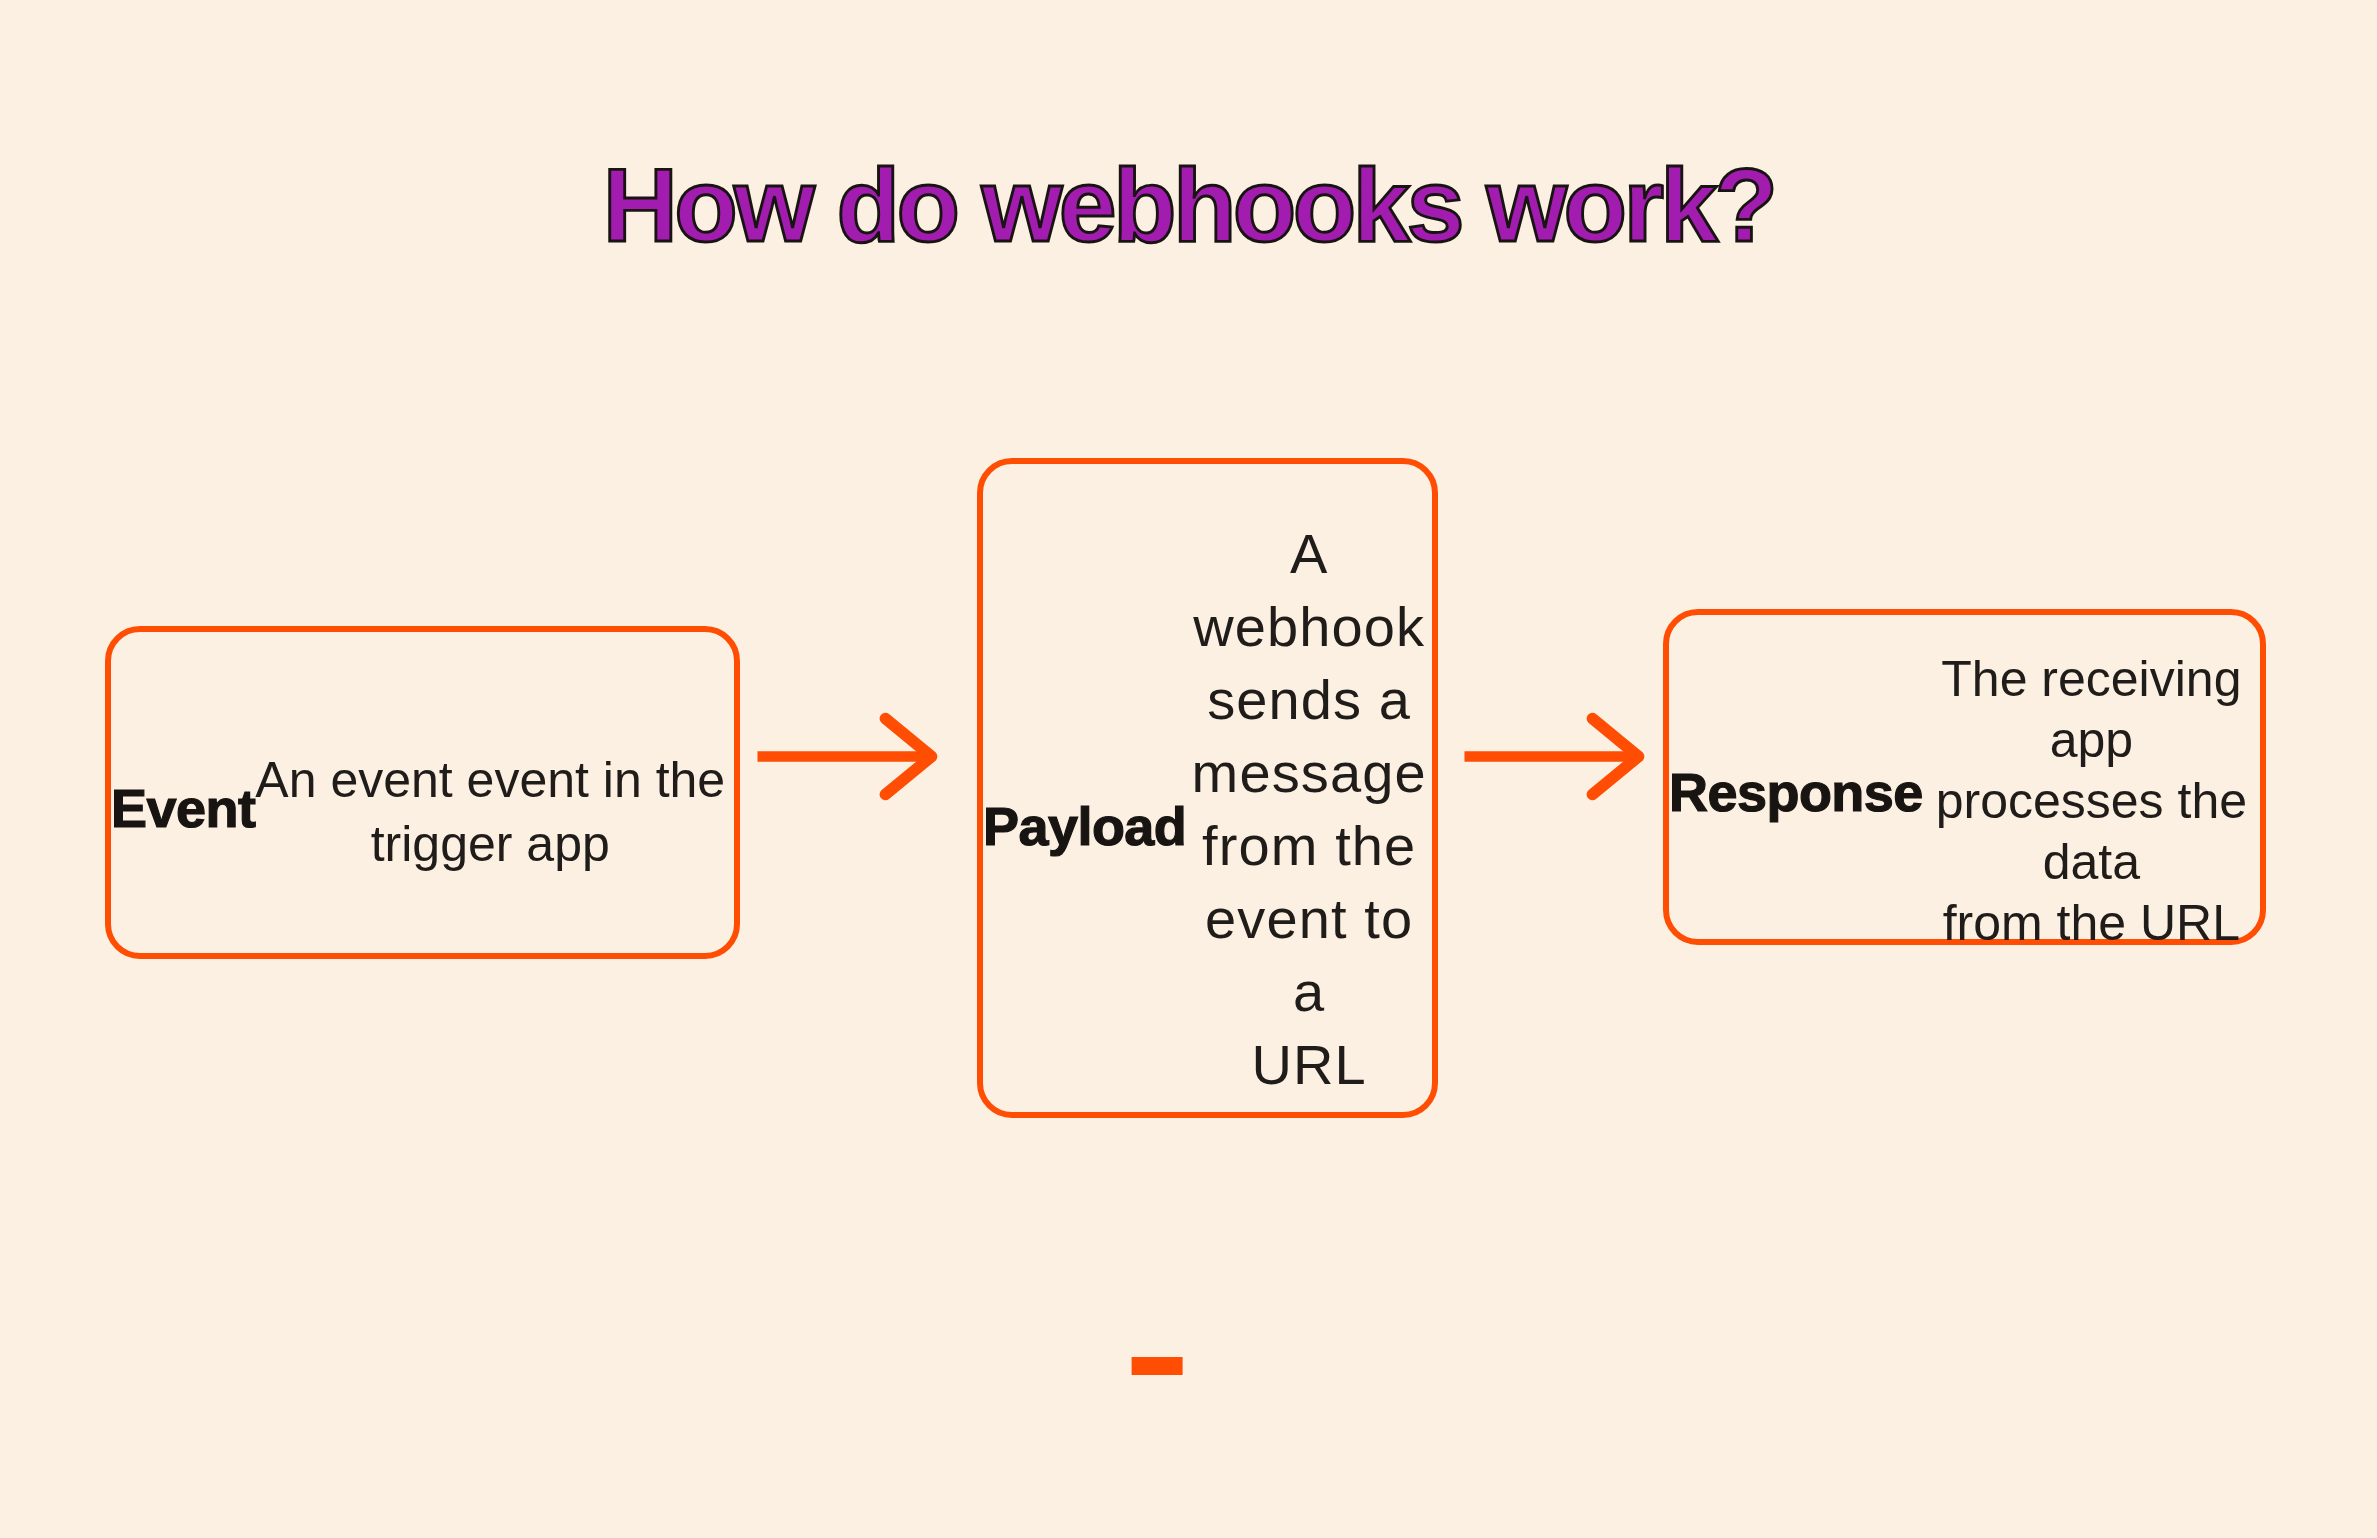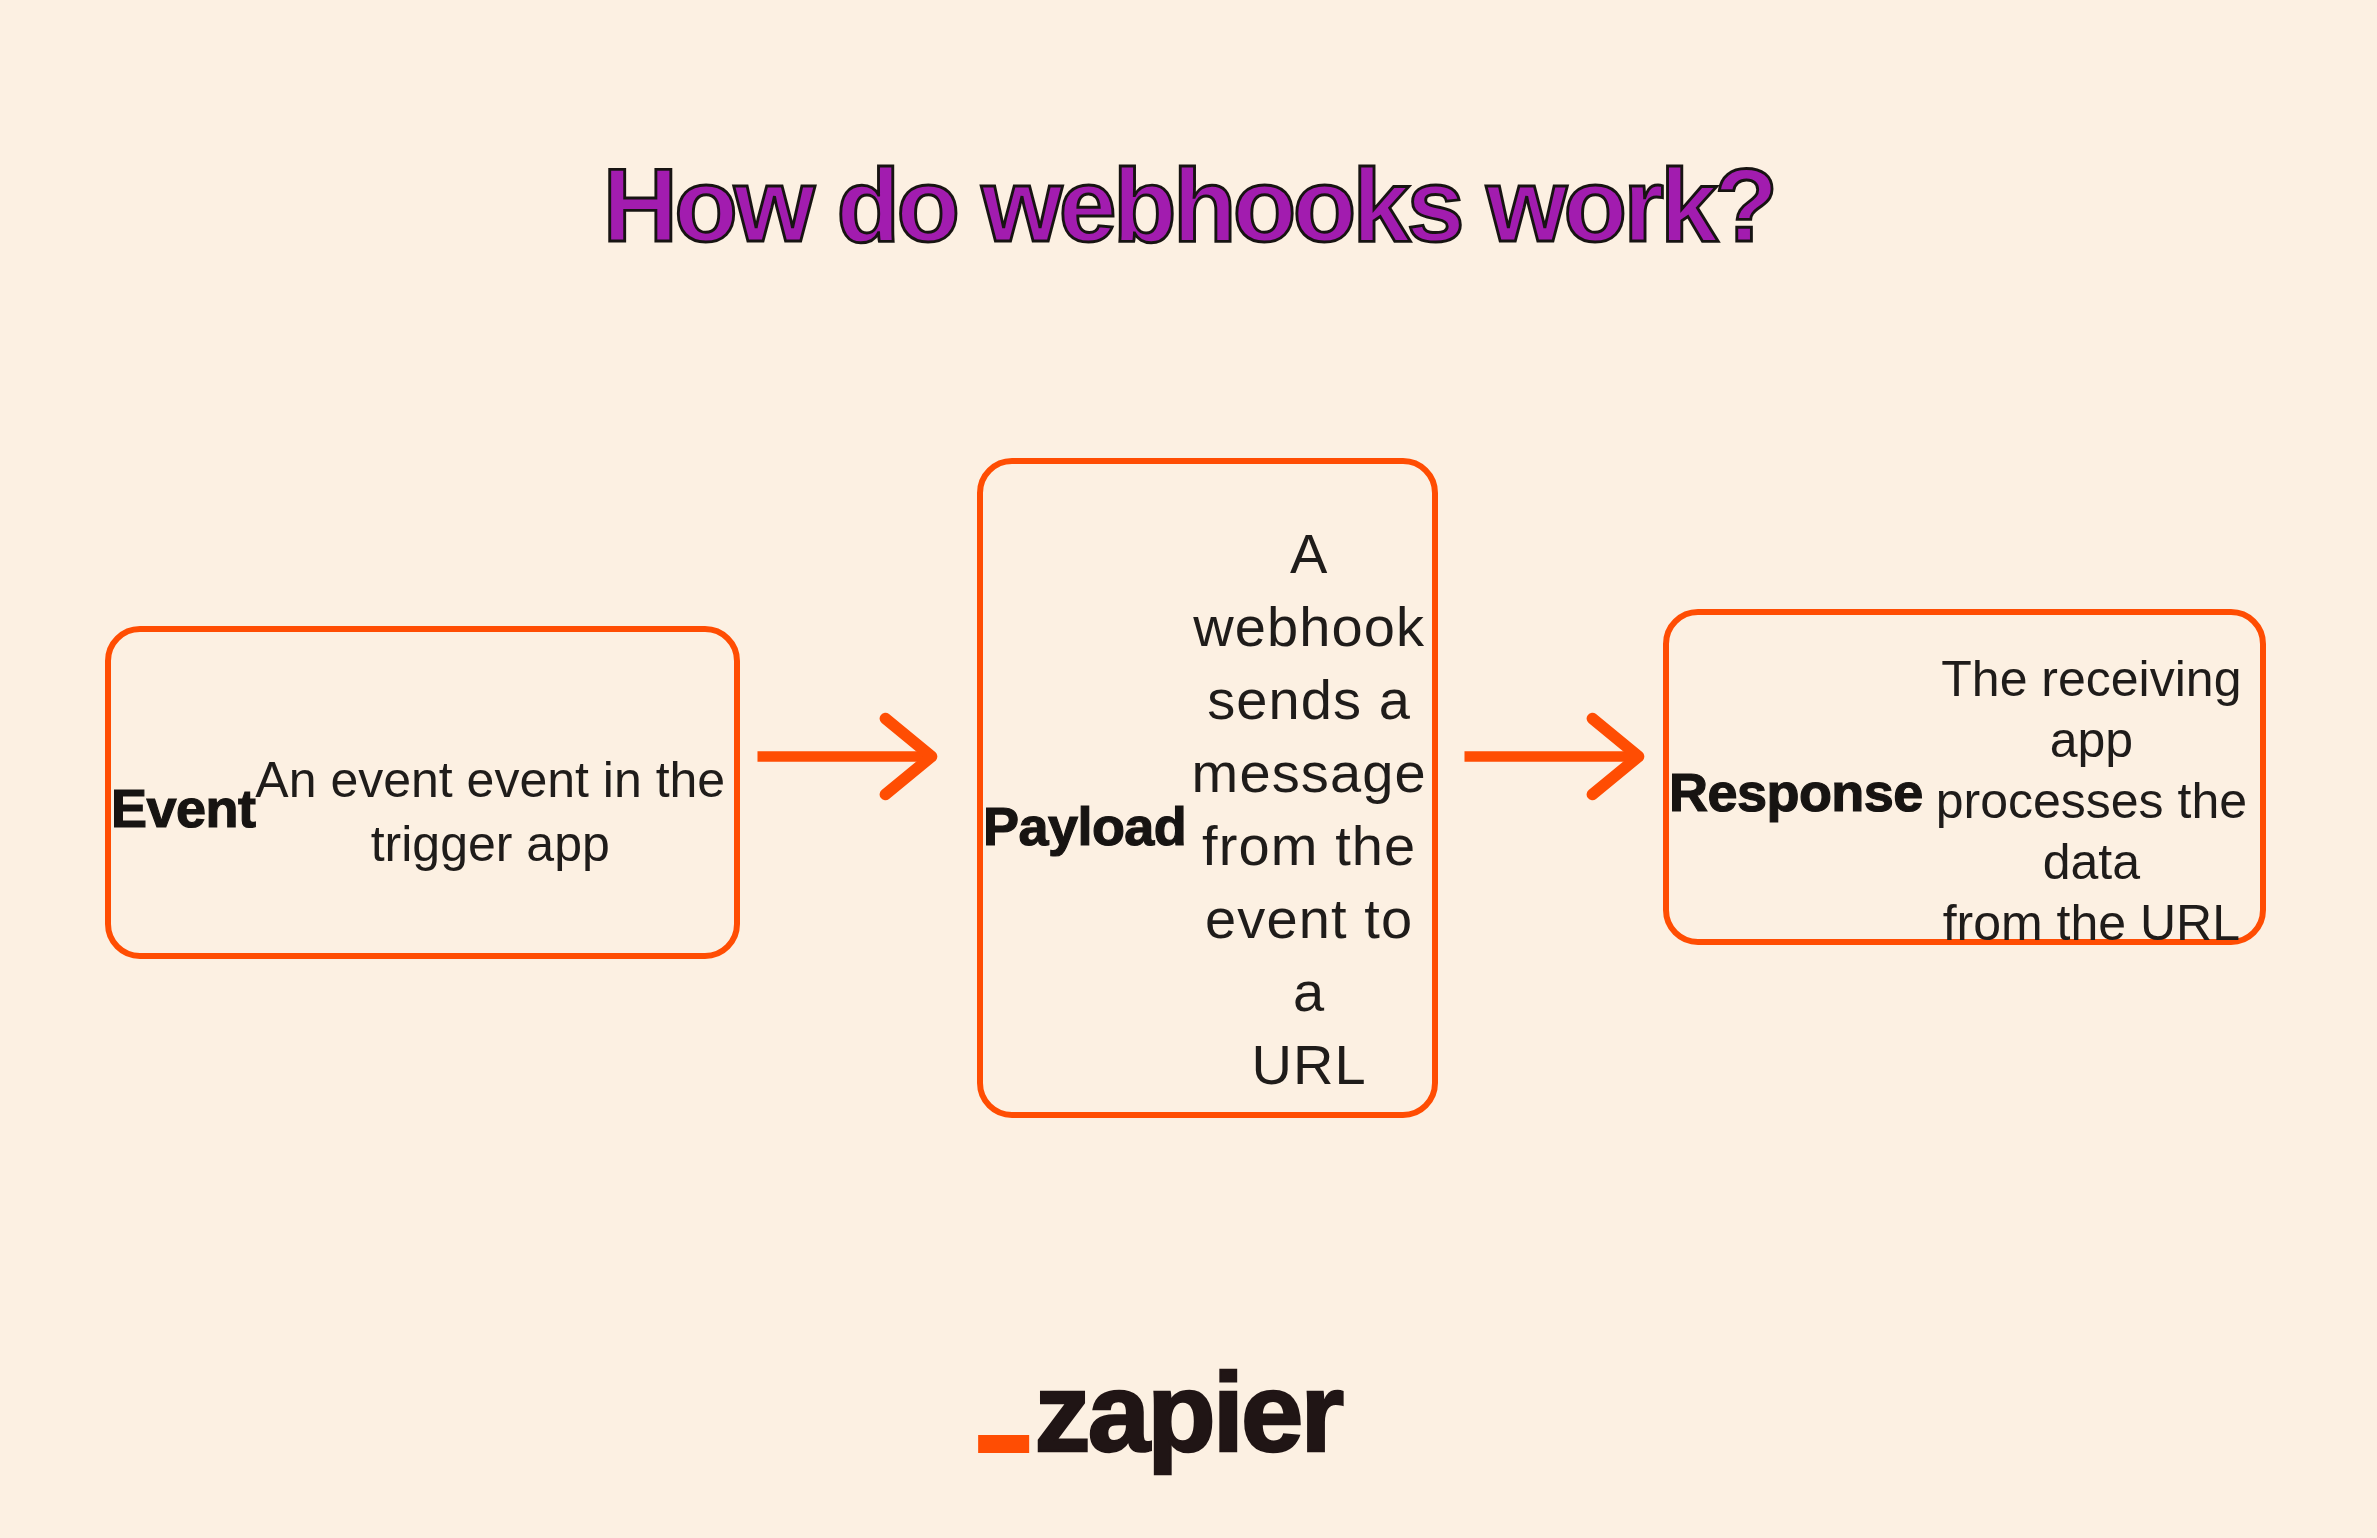--- a/index.html
+++ b/index.html
@@ -124,17 +124,16 @@
 
   <div class="step-box" id="box-response">
     <div class="step-title">Response</div>
     <div class="step-body">The receiving app
 processes the data
 from the URL</div>
   </div>
 
   <div class="logo">
     <span class="logo-underscore"></span>
-    <span class="logo-text">zapier</span>
   </div>
 
 </div>
 
 
 </body></html>

